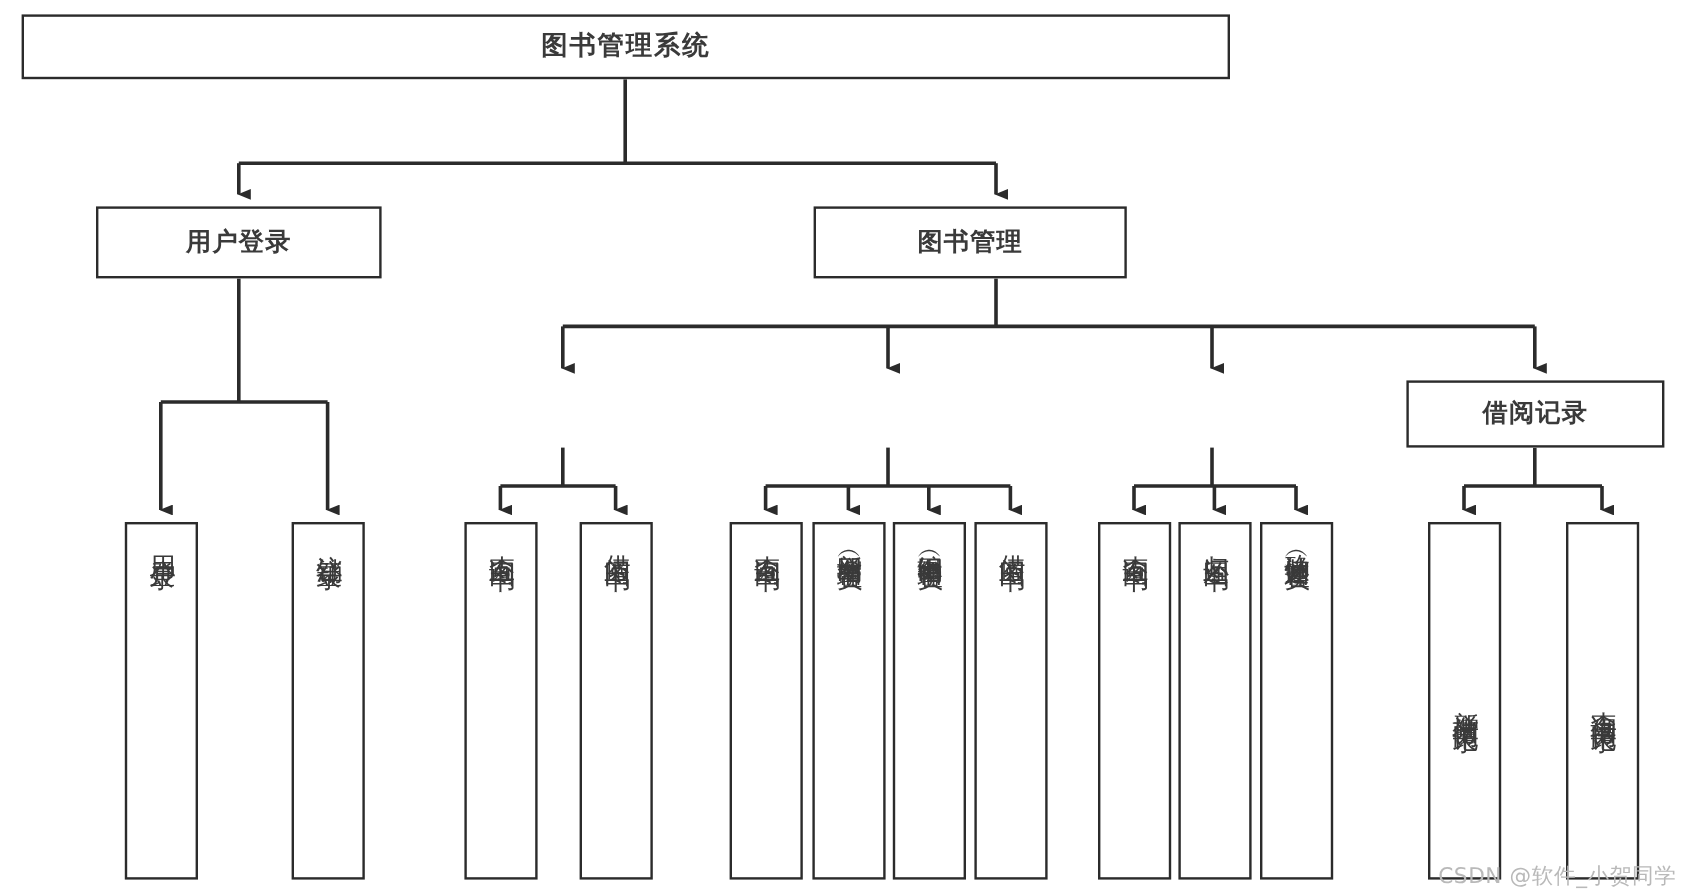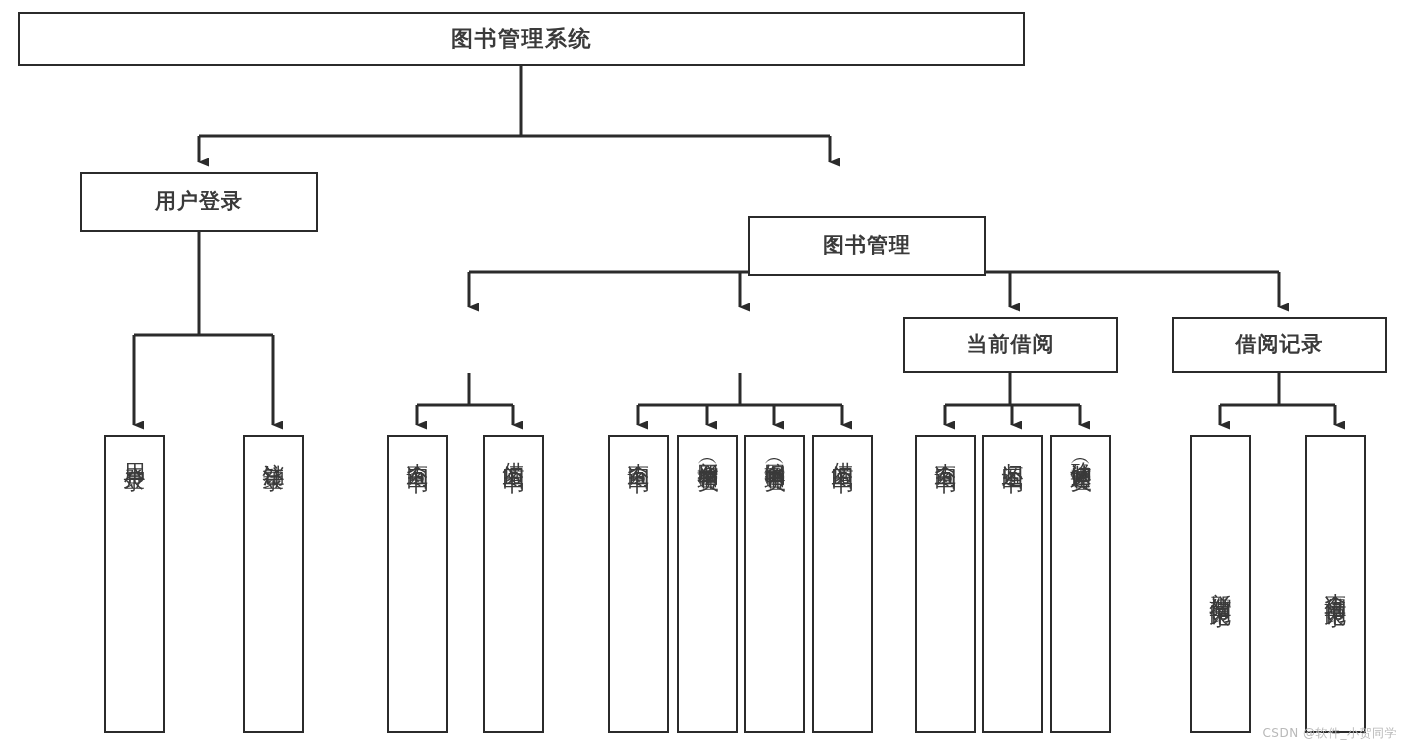--- a/index.html
+++ b/index.html
@@ -72,21 +72,21 @@
     letter-spacing: 1.5px;
   }
   .node.vert.centered {
     align-items: center;
     padding-top: 0;
   }
   .watermark {
     position: absolute;
     right: 8px;
     bottom: 5px;
-    font-size: 12px;
+    font-size: 18px;
     color: #b9b9b9;
     letter-spacing: 0.5px;
     z-index: 9;
     white-space: nowrap;
   }
 </style>
 </head>
 <body>
 
 <div id="diagram-root">
@@ -155,27 +155,24 @@
     </g>
   </svg>
 
   <div class="node horiz root" style="left: 18px; top: 12px; width: 1007px; height: 54px;">
     <span class="label">图书管理系统</span>
   </div>
 
   <div class="node horiz" style="left: 80px; top: 172px; width: 238px; height: 60px;">
     <span class="label">用户登录</span>
   </div>
-  <div class="node horiz" style="left: 748px; top: 172px; width: 238px; height: 60px; margin-top: 44px;">
+  <div class="node horiz" style="left: 678px; top: 172px; width: 261px; height: 60px;">
     <span class="label">图书管理</span>
   </div>
 
-  <div class="node horiz" style="left: 903px; top: 317px; width: 215px; height: 56px;">
-    <span class="label">当前借阅</span>
-  </div>
   <div class="node horiz" style="left: 1172px; top: 317px; width: 215px; height: 56px; justify-content: center;">
     <span class="label">借阅记录</span>
   </div>
 
   <div class="node vert" style="left: 104px; top: 435px; width: 61px; height: 298px;">
     <span class="label">用户登录</span>
   </div>
   <div class="node vert" style="left: 243px; top: 435px; width: 61px; height: 298px;">
     <span class="label">注销登录</span>
   </div>

